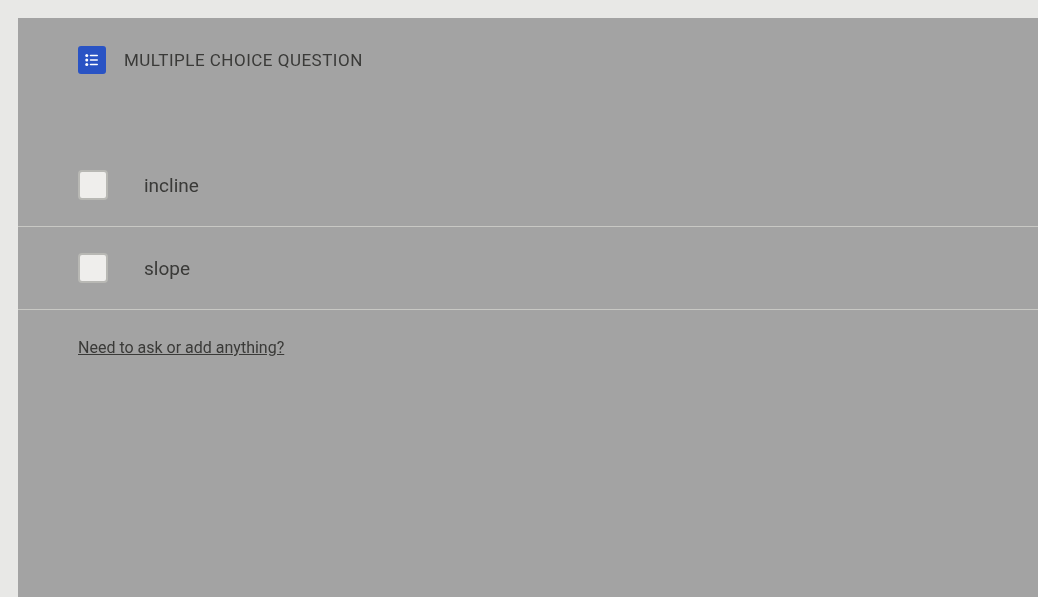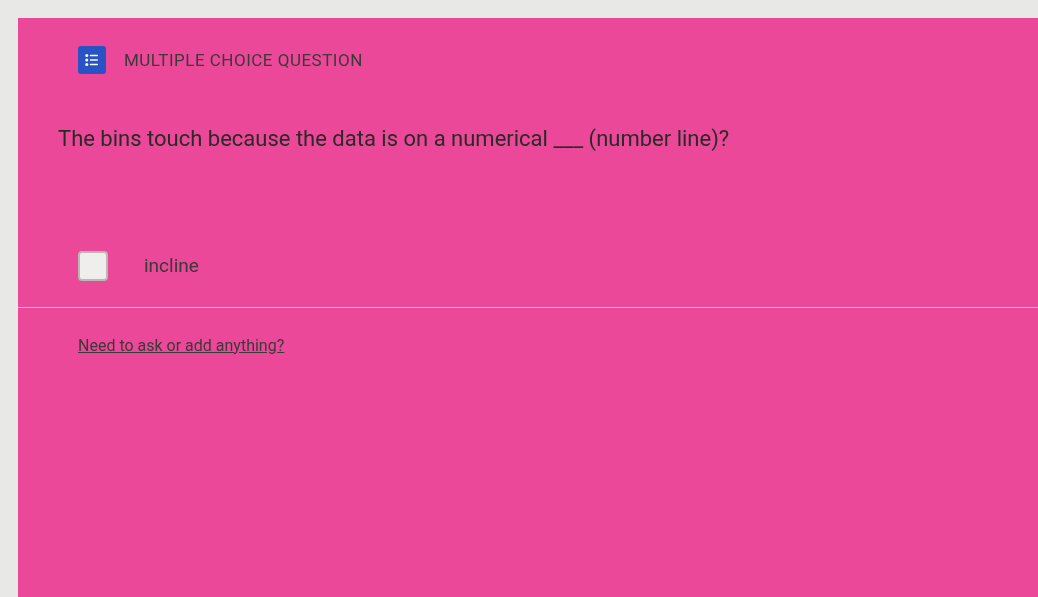--- a/index.html
+++ b/index.html
@@ -8,21 +8,21 @@
       box-sizing: border-box;
     }
     body {
       font-family: -apple-system, BlinkMacSystemFont, "Segoe UI", Roboto, Helvetica, Arial, sans-serif;
       background: #e8e8e6;
       width: 1038px;
       height: 597px;
       overflow: hidden;
     }
     .card {
-      background: #ec4899;
+      background: #a3a3a3;
       margin: 18px 0 0 18px;
       min-height: 580px;
     }
     .header-row {
       display: flex;
       align-items: center;
       padding: 28px 60px 0 60px;
       gap: 18px;
     }
     .mc-icon {
@@ -100,26 +100,29 @@
         <rect x="9" y="5" width="11" height="2" rx="1"></rect>
         <circle cx="5" cy="12" r="2"></circle>
         <rect x="9" y="11" width="11" height="2" rx="1"></rect>
         <circle cx="5" cy="18" r="2"></circle>
         <rect x="9" y="17" width="11" height="2" rx="1"></rect>
       </svg>
     </div>
     <div class="header-label">MULTIPLE CHOICE QUESTION</div>
   </div>
 
-  <div class="question-text">The bins touch because the data is on a numerical ___ (number line)?</div>
 
   <div class="options">
     <div class="option-row">
       <div class="checkbox"></div>
       <div class="option-label">incline</div>
+    </div>
+    <div class="option-row">
+      <div class="checkbox"></div>
+      <div class="option-label">slope</div>
     </div>
   </div>
 
   <div class="footer-link">
     <a>Need to ask or add anything?</a>
   </div>
 
 </div>
 
 </body></html>

